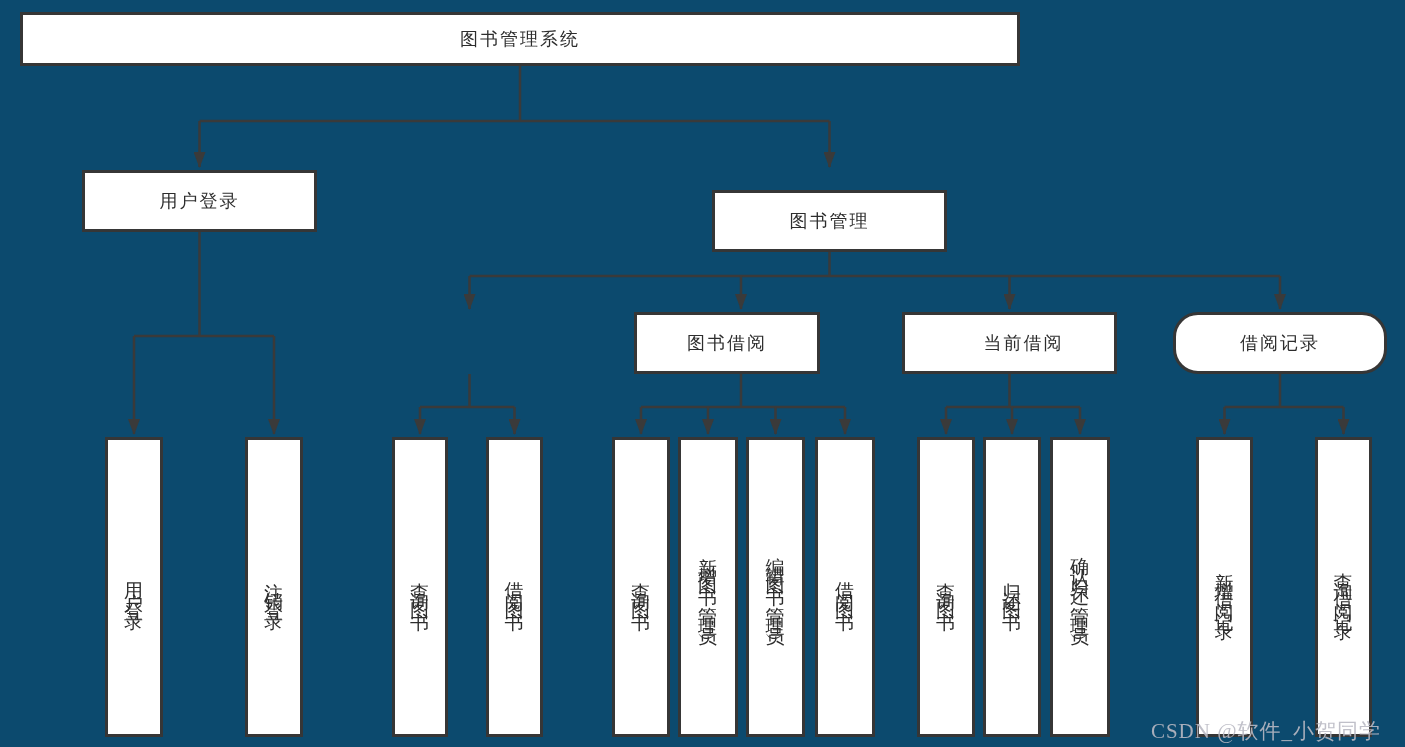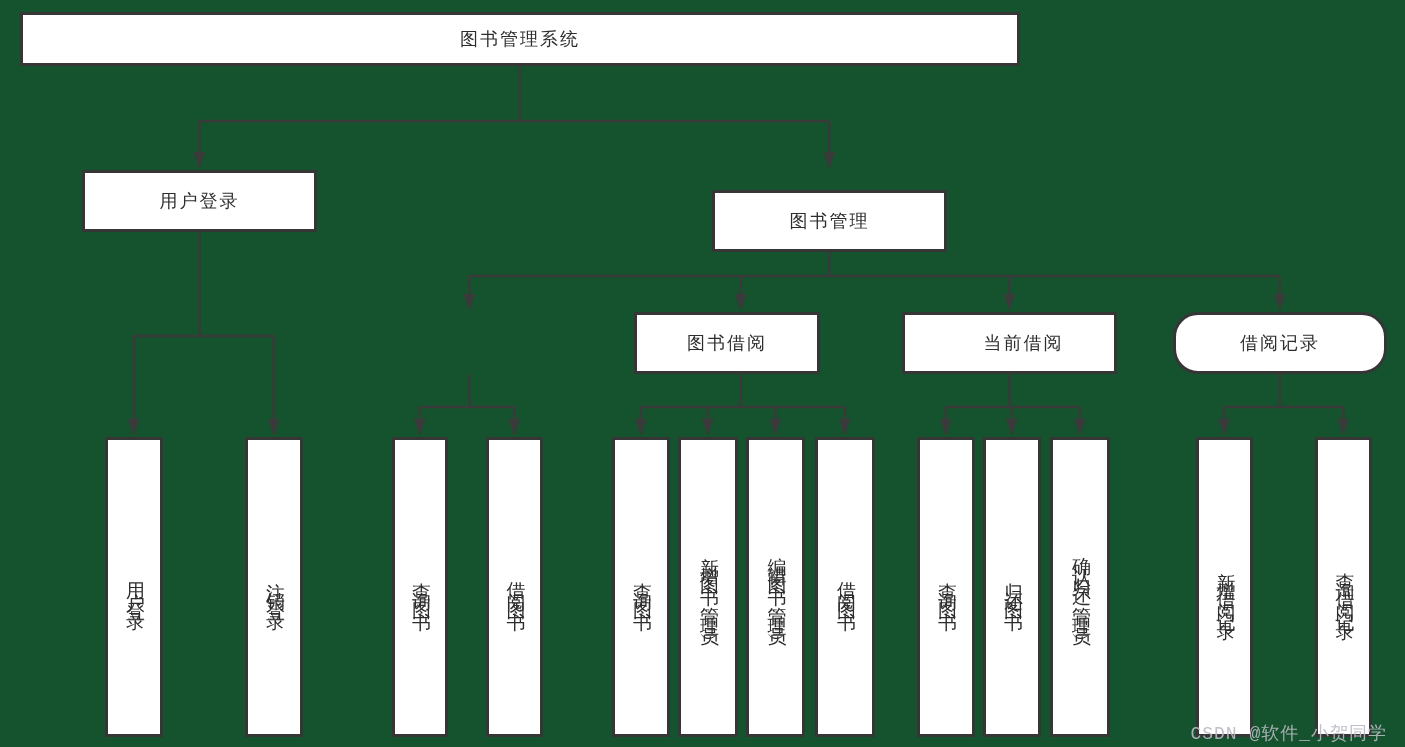--- a/index.html
+++ b/index.html
@@ -1,21 +1,21 @@
 <!DOCTYPE html>
 <html><head>
 <meta charset="utf-8">
 <style>
   html, body { margin: 0; padding: 0; background: #ffffff; }
   .canvas {
     position: relative;
     width: 1405px;
     height: 747px;
-    background: #14532d;
-    font-family: Liberation Mono, monospace;
+    background: #0c4a6e;
+    font-family: Liberation Serif, serif;
     overflow: hidden;
   }
   .wires { position: absolute; left: 0; top: 0; width: 1405px; height: 747px; }
   .box {
     position: absolute;
     box-sizing: border-box;
     border: 3px solid #363636;
     background: #ffffff;
     display: flex;
     align-items: center;
@@ -30,23 +30,23 @@
   .v-box .v-label {
     writing-mode: vertical-rl;
     text-orientation: mixed;
     font-size: 19px;
     letter-spacing: 10px;
     line-height: 1;
     color: #2d2d2d;
   }
   .watermark {
     position: absolute;
-    right: 18px;
+    right: 24px;
     bottom: 2px;
-    font-size: 18px;
+    font-size: 21px;
     color: rgba(185, 185, 195, 0.9);
     letter-spacing: 1px;
     white-space: nowrap;
   }
 </style>
 </head>
 <body>
 
 <div class="canvas">
 

